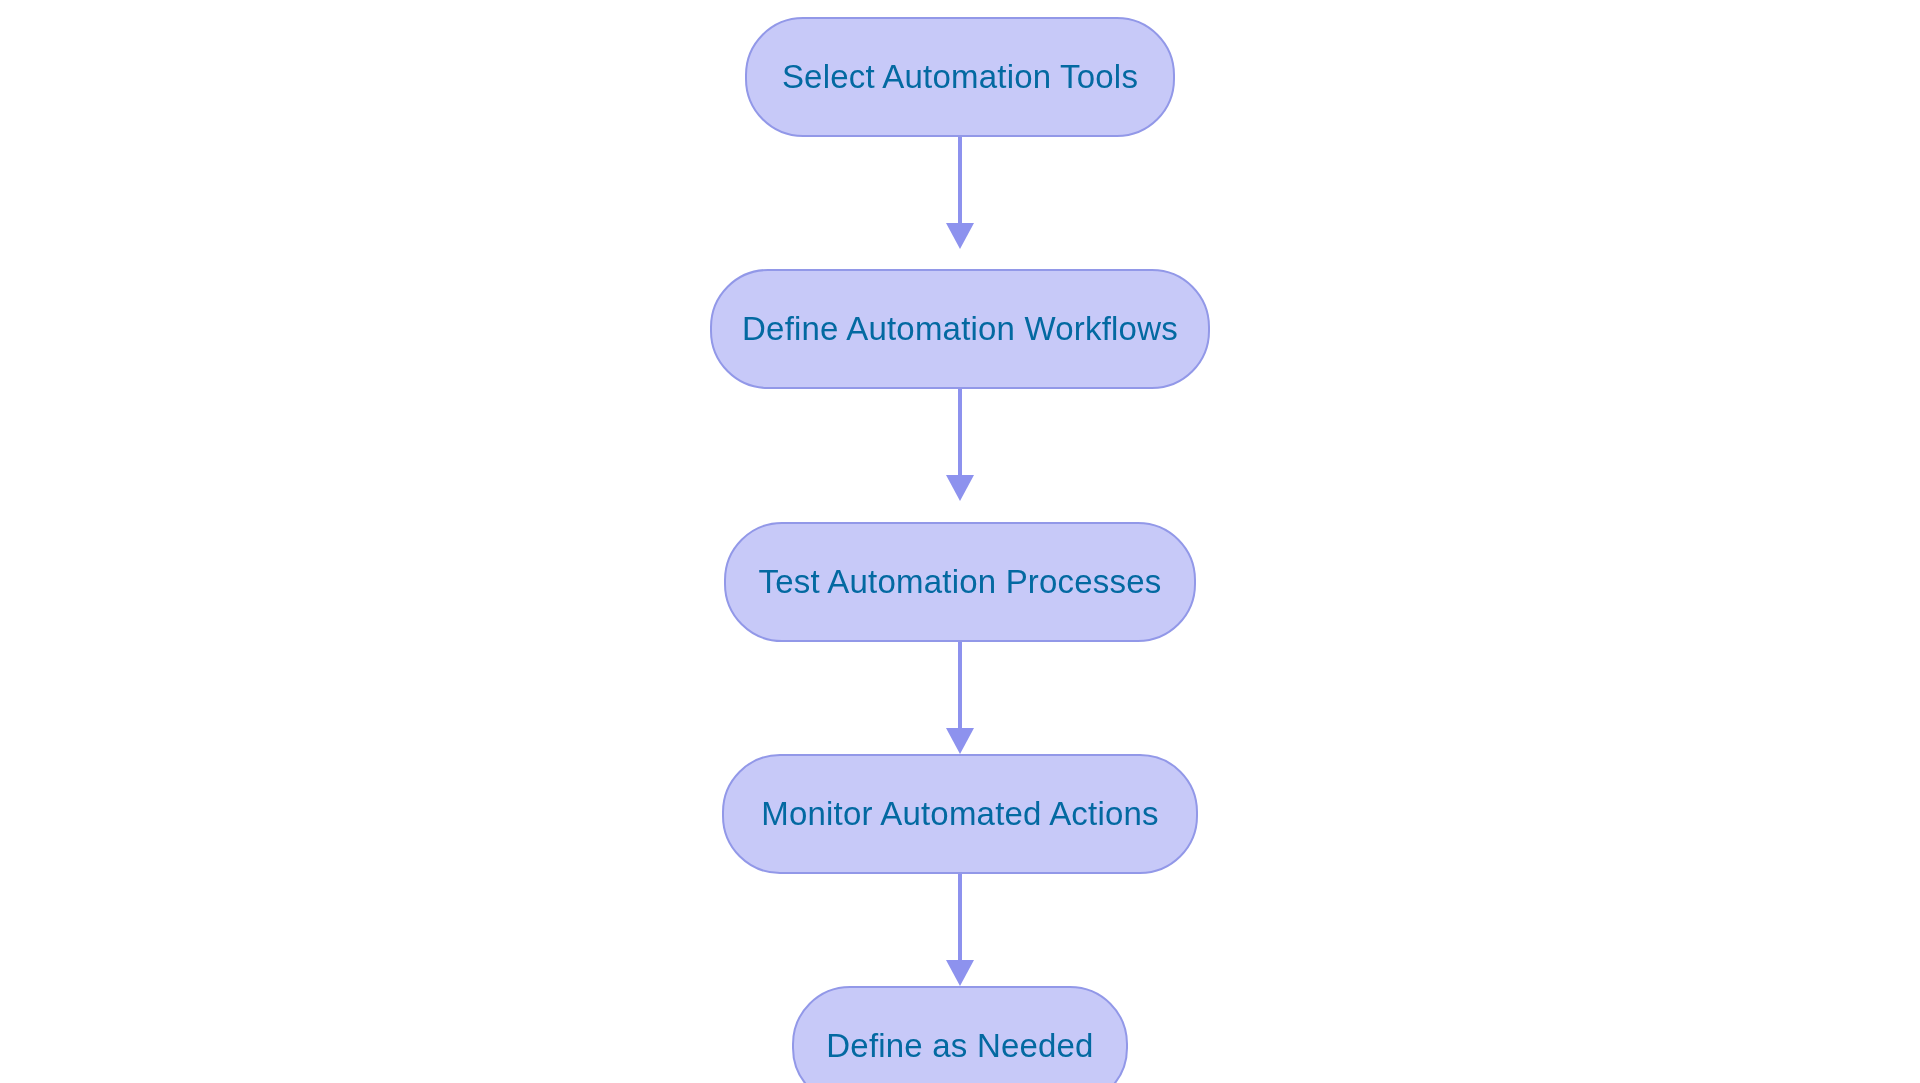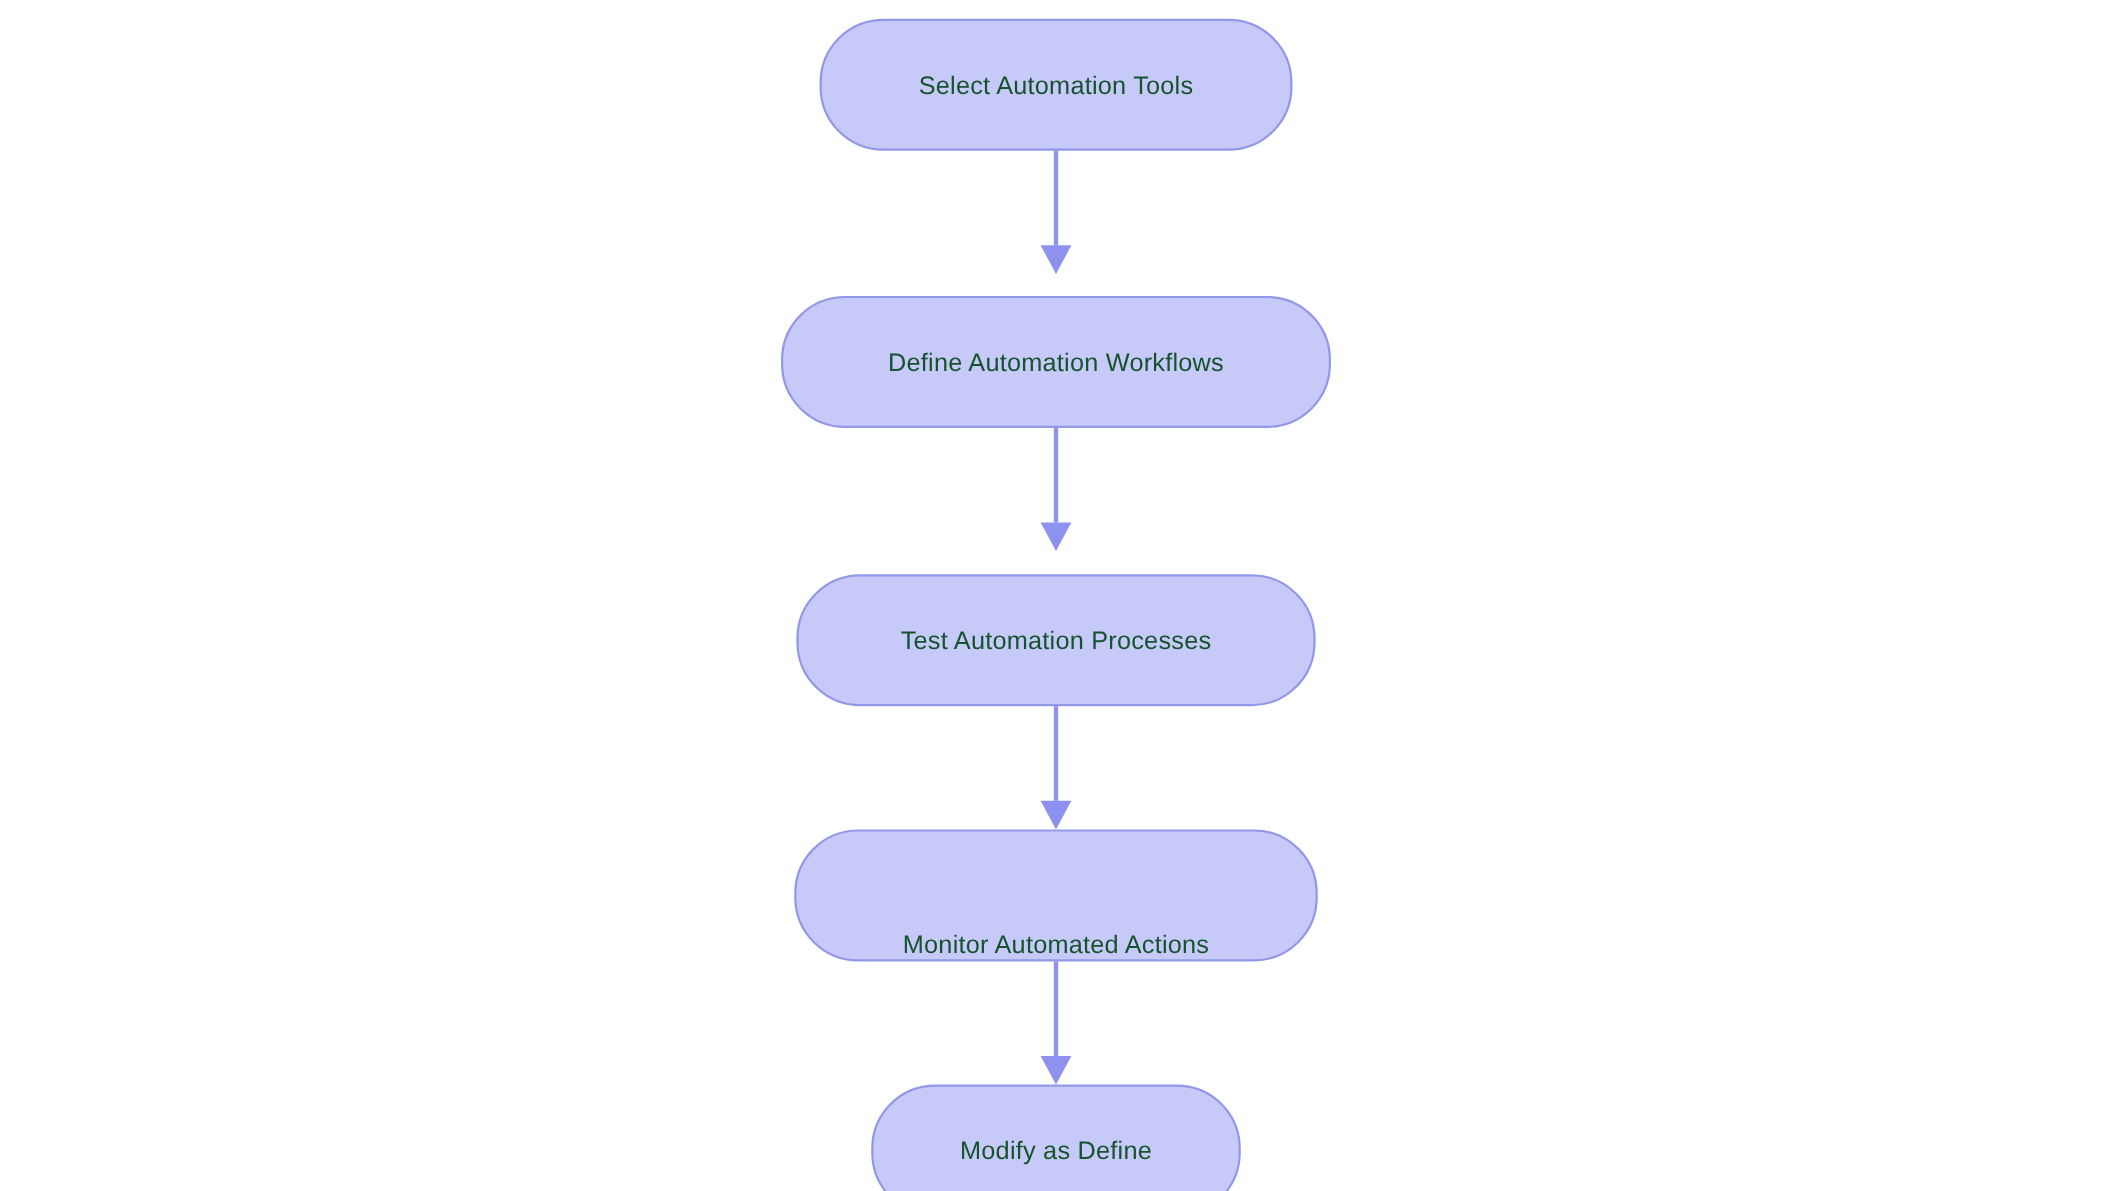--- a/index.html
+++ b/index.html
@@ -25,29 +25,29 @@
     height: 120px;
     background: #c7c9f8;
     border: 2px solid #9298e8;
     border-radius: 58px;
     display: flex;
     align-items: center;
     justify-content: center;
     flex: 0 0 auto;
   }
   .node-label {
-    color: #14532d;
-    font-size: 23px;
+    color: #0369a1;
+    font-size: 33px;
     letter-spacing: 0.2px;
     white-space: nowrap;
   }
   .w1 { width: 430px; }
   .w2 { width: 500px; margin-top: 20px; }
   .w3 { width: 472px; margin-top: 21px; }
-  .w4 { width: 476px; align-items: flex-end; }
+  .w4 { width: 476px; }
   .w5 { width: 336px; }
   .arrow {
     height: 112px;
     width: 28px;
     display: flex;
     flex-direction: column;
     align-items: center;
     flex: 0 0 auto;
   }
   .arrow-line {
@@ -99,17 +99,17 @@
     <div class="node w4">
       <span class="node-label">Monitor Automated Actions</span>
     </div>
 
     <div class="arrow">
       <div class="arrow-line"></div>
       <div class="arrow-head"></div>
     </div>
 
     <div class="node w5">
-      <span class="node-label">Modify as Define</span>
+      <span class="node-label">Define as Needed</span>
     </div>
 
   </div>
 </div>
 
 </body></html>

